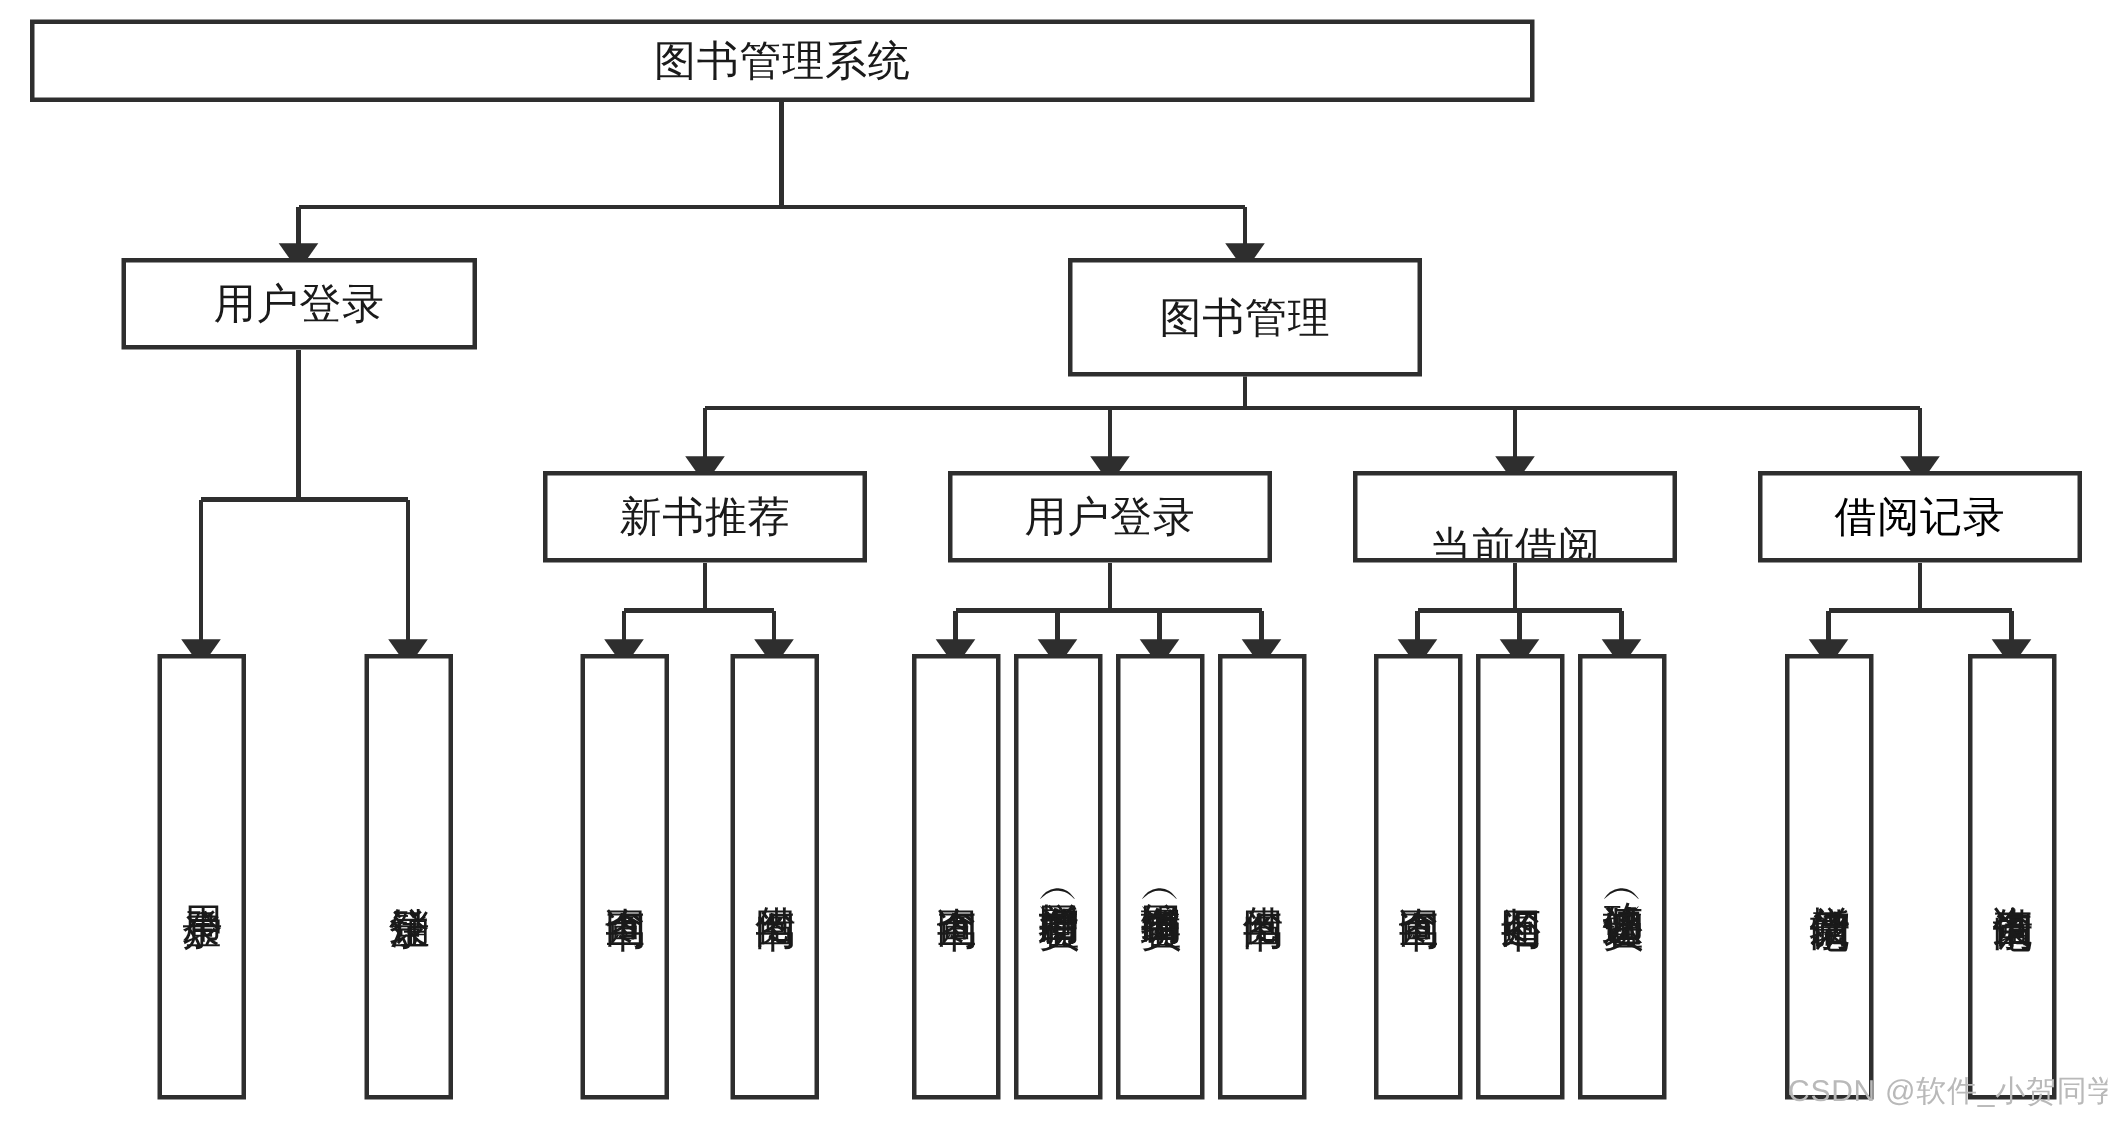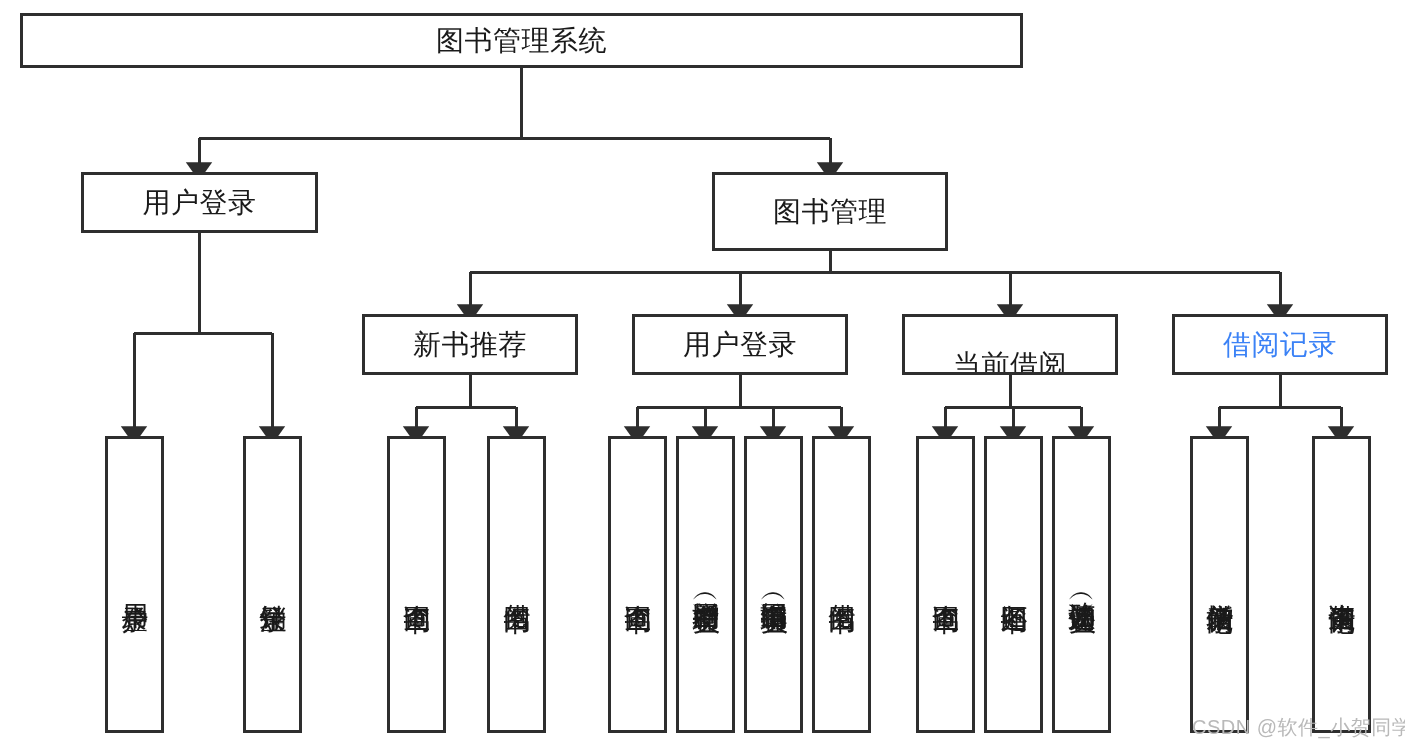--- a/index.html
+++ b/index.html
@@ -128,21 +128,21 @@
       <div class="node-box node-horizontal" style="left: 362px; top: 314px; width: 216px; height: 61px; border-color: rgb(46, 46, 46);">
         <span class="node-label" style="color: rgb(26, 26, 26);">新书推荐</span>
       </div>
       <div class="node-box node-horizontal" style="left: 632px; top: 314px; width: 216px; height: 61px; border-color: rgb(46, 46, 46);">
         <span class="node-label" style="color: rgb(26, 26, 26);">用户登录</span>
       </div>
       <div class="node-box node-horizontal" style="left: 902px; top: 314px; width: 216px; height: 61px; border-color: rgb(46, 46, 46);">
         <span class="node-label" style="color: rgb(26, 26, 26); margin-top: 40px;">当前借阅</span>
       </div>
       <div class="node-box node-horizontal" style="left: 1172px; top: 314px; width: 216px; height: 61px; border-color: rgb(46, 46, 46);">
-        <span class="node-label" style="color: #3b82f6;">借阅记录</span>
+        <span class="node-label" style="color: #000000;">借阅记录</span>
       </div>
       <div class="node-box node-vertical" style="left: 105px; top: 436px; width: 59px; height: 297px; border-color: rgb(46, 46, 46);">
         <span class="node-label" style="color: rgb(26, 26, 26);">用户登录</span>
       </div>
       <div class="node-box node-vertical" style="left: 243px; top: 436px; width: 59px; height: 297px; border-color: rgb(46, 46, 46);">
         <span class="node-label" style="color: rgb(26, 26, 26);">注销登录</span>
       </div>
       <div class="node-box node-vertical" style="left: 387px; top: 436px; width: 59px; height: 297px; border-color: rgb(46, 46, 46);">
         <span class="node-label" style="color: rgb(26, 26, 26);">查询图书</span>
       </div>

